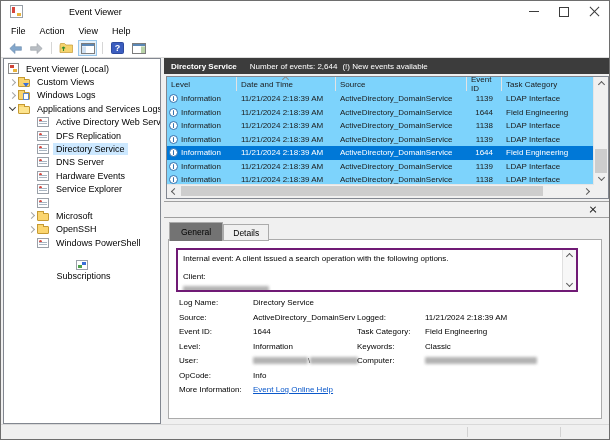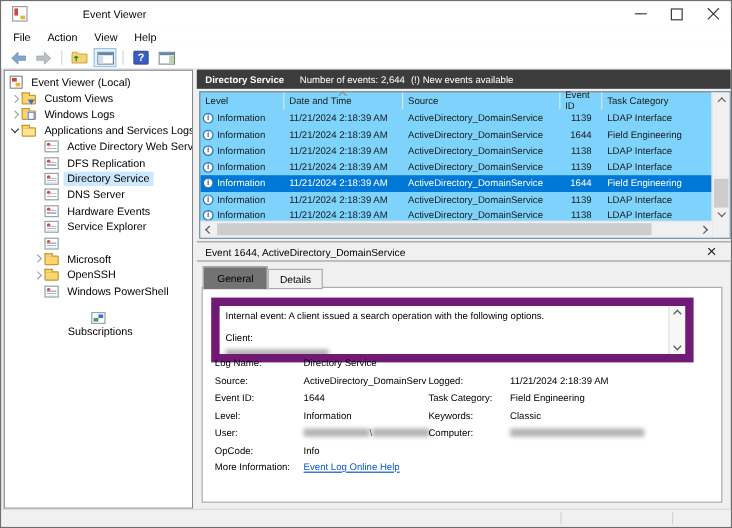--- a/index.html
+++ b/index.html
@@ -100,21 +100,21 @@
   .dheader{position:absolute;left:163px;right:0;top:200px;height:15px;background:#f0f0f0;
     border-top:1px solid #9f9f9f;border-bottom:1px solid #9f9f9f;display:flex;align-items:center;font-size:8.5px;}
   .dheader .dtitle{margin-left:7px;}
   .dclose{margin-left:auto;margin-right:12px;position:relative;width:8px;height:8px;}
   .dclose::before,.dclose::after{content:"";position:absolute;left:0;top:3.5px;width:8px;height:1.4px;background:#1a1a1a;}
   .dclose::before{transform:rotate(45deg);} .dclose::after{transform:rotate(-45deg);}
   .tabs{position:absolute;left:168px;top:221px;display:flex;font-size:8.5px;z-index:2;}
   .tab{padding:3px 9px 2px 9px;border:1px solid #ababab;background:#f0f0f0;margin-top:2px;}
   .tab.active{background:#737373;border-bottom:none;margin-top:0;padding:4px 11px 3px 11px;}
   .tabpage{position:absolute;left:167px;right:7px;top:238px;bottom:20px;background:#fff;border:1px solid #ababab;font-size:8px;}
-  .msgbox{position:absolute;left:7px;top:8px;right:23px;height:40px;border:7px solid #701a75;background:#fff;overflow:hidden;}
+  .msgbox{position:absolute;left:7px;top:8px;right:23px;height:40px;border:2px solid #701a75;background:#fff;overflow:hidden;}
   .msgtext{padding:4px 5px 0 5px;}
   .msg-line2{margin-top:9px;}
   .client-redact{position:absolute;left:5px;top:36px;width:86px;height:7px;}
   .msb{position:absolute;right:0;top:0;bottom:0;width:13px;background:#f7f7f7;border-left:1px solid #e0e0e0;}
   .msb .up{left:4px;top:4px;} .msb .down{left:4px;bottom:4px;}
   .flabel,.fvalue{position:absolute;white-space:nowrap;}
   .link{color:#0a58ca;text-decoration:underline;}
   .redact{display:inline-block;background:#b3b3b3;filter:blur(1.6px);height:7px;border-radius:1px;vertical-align:middle;}
   .redact.w55{width:55px;} .redact.w48{width:48px;} .redact.w112{width:112px;}
 
@@ -365,21 +365,20 @@
     </div>
     <div class="hsb">
       <span class="chev left"></span>
       <span class="thumb"></span>
       <span class="chev right"></span>
     </div>
     <div class="sb-corner"></div>
   </div>
 
   <div class="dheader">
-    <span class="dtitle">Event 1644, ActiveDirectory_DomainService</span>
     <span class="dclose"></span>
   </div>
   <div class="tabs">
     <div class="tab active">General</div>
     <div class="tab">Details</div>
   </div>
   <div class="tabpage">
     <div class="msgbox">
       <div class="msgtext">
         <div>Internal event: A client issued a search operation with the following options.</div>

